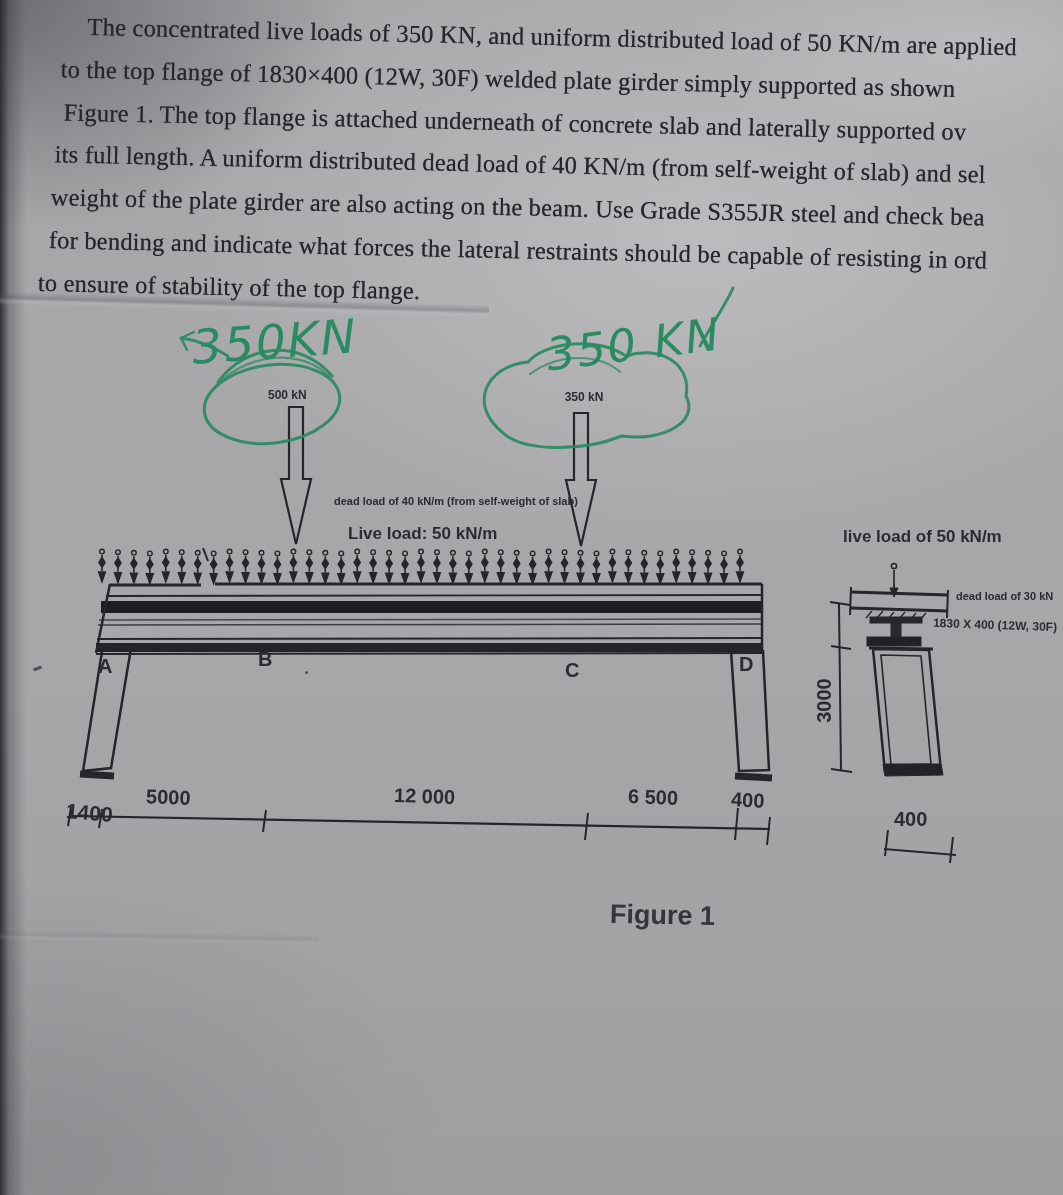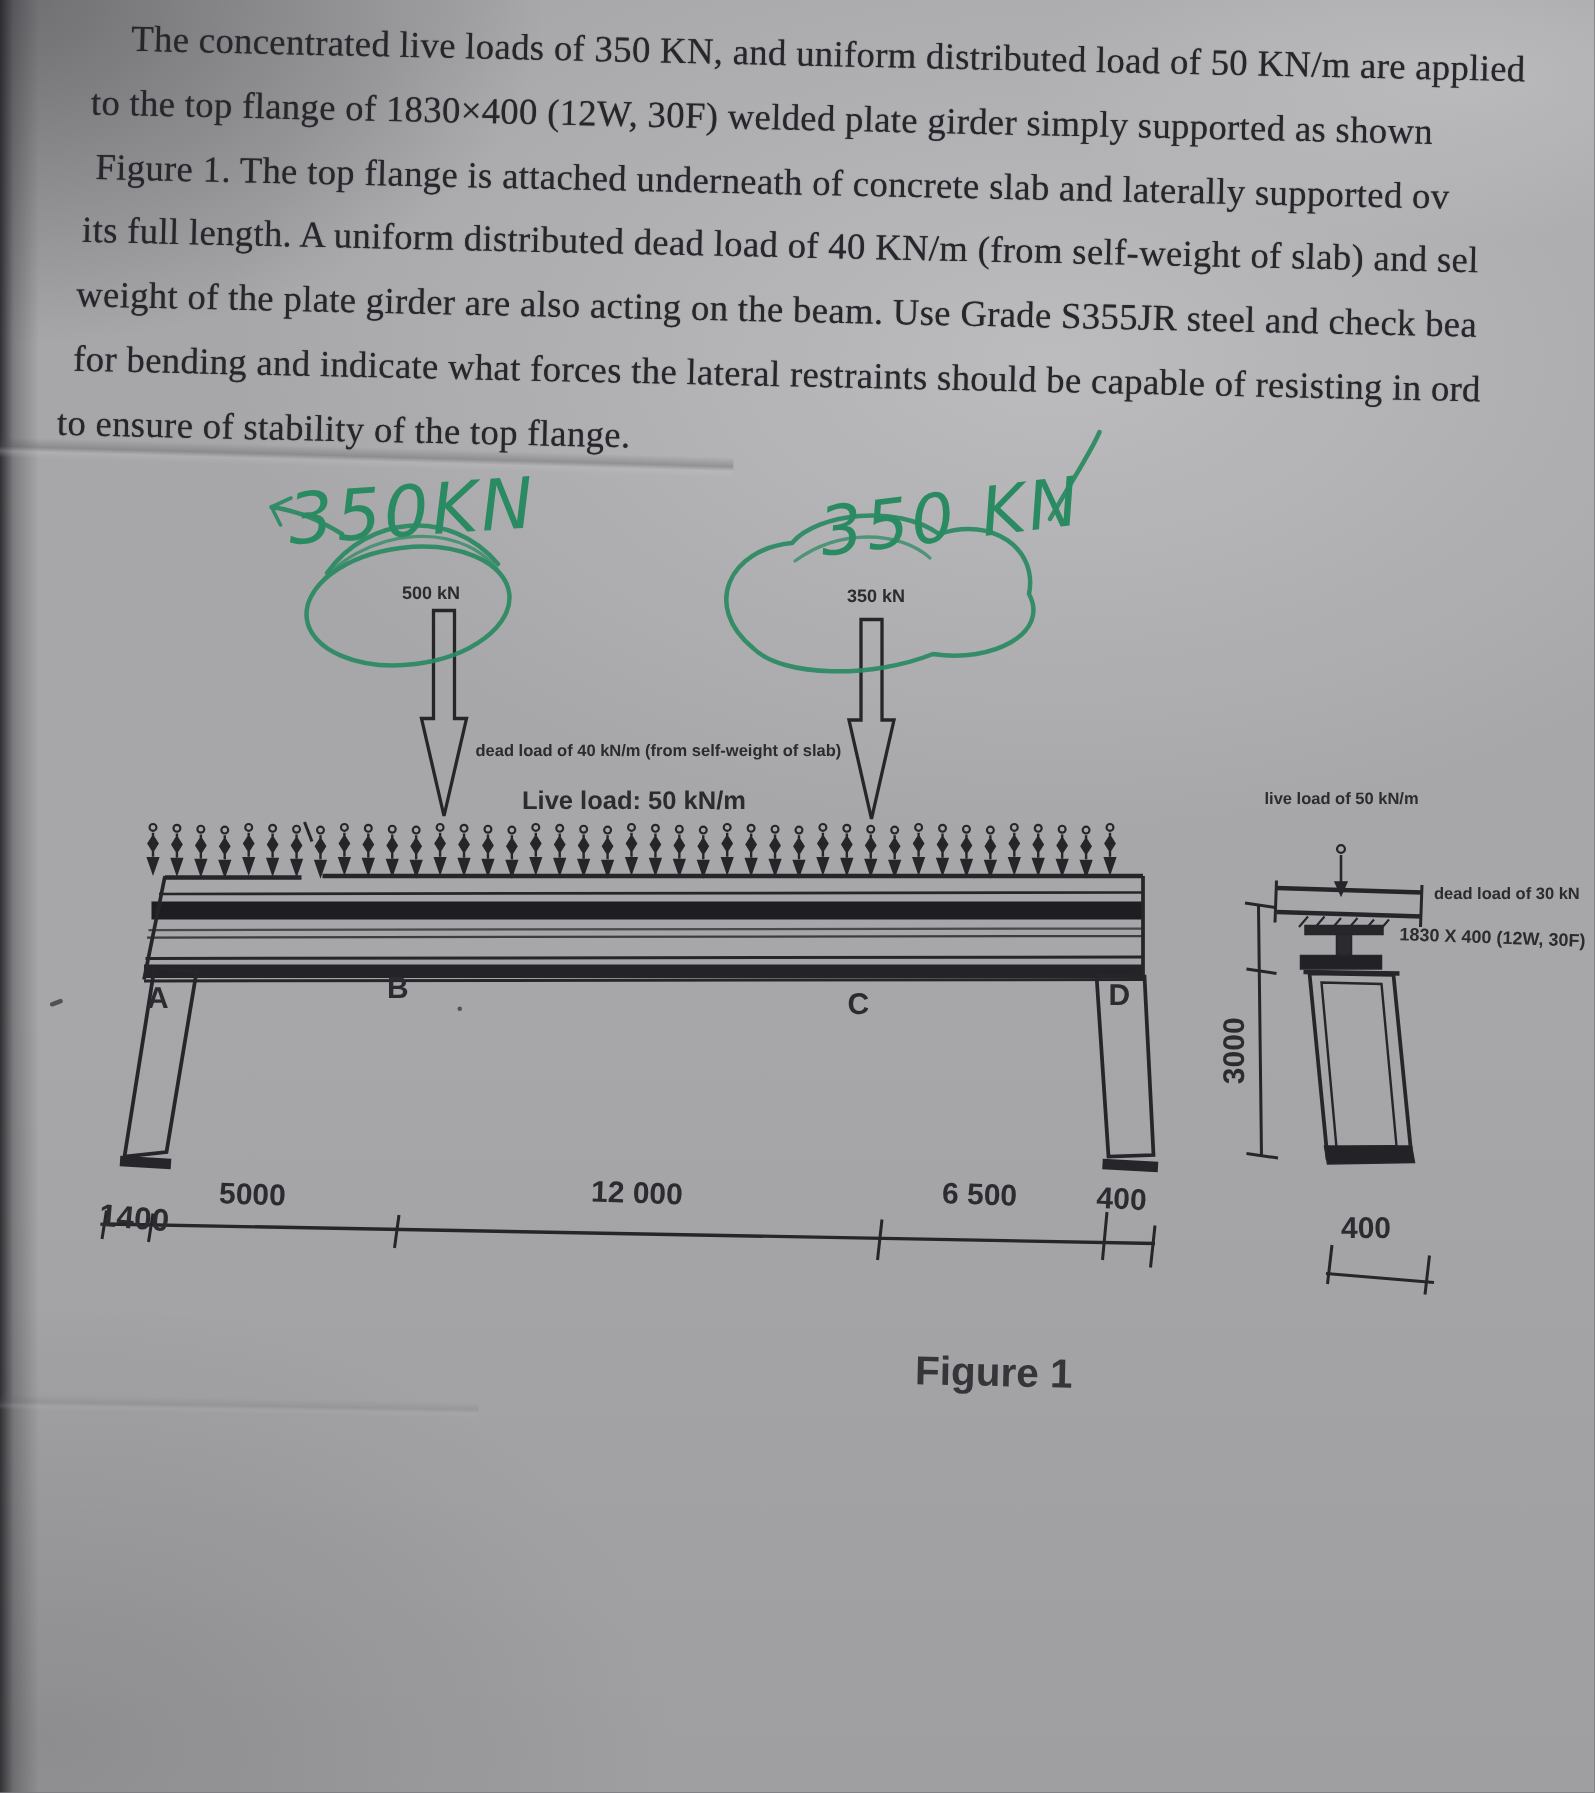--- a/index.html
+++ b/index.html
@@ -237,35 +237,35 @@
     <g stroke="var(--pen)" fill="none" stroke-width="3" stroke-linecap="round" opacity="0.92">
       <path d="M502,432 C468,404 486,366 528,362 C545,342 598,336 626,356 C662,344 692,366 686,396 C700,422 662,442 622,436 C582,452 522,452 502,432 Z"></path>
       <path d="M530,374 C560,352 600,354 620,372" stroke-width="2.2" opacity="0.8"></path>
       <path d="M700,346 C716,318 727,302 733,288"></path>
     </g>
   </svg>
 
   <div class="lbl flabel" style="left:268px;top:388px;width:56px;font-size:12px;">500 kN</div>
   <div class="lbl flabel" style="left:556px;top:390px;width:56px;text-align:center;font-size:12px;">350 kN</div>
 
-  <div class="lbl flabel" style="left:317px;top:495px;font-size:11px;">dead load of 40 kN/m (from self-weight of slab)</div>
+  <div class="lbl flabel" style="left:334px;top:495px;font-size:11px;">dead load of 40 kN/m (from self-weight of slab)</div>
   <div class="lbl flabel" style="left:348px;top:524px;font-size:17px;text-align:center;">Live load: 50 kN/m</div>
 
   <div class="lbl flabel" style="left:98px;top:655px;font-size:20px;">A</div>
   <div class="lbl flabel" style="left:258px;top:648px;font-size:20px;">B</div>
   <div class="lbl flabel" style="left:565px;top:659px;font-size:20px;">C</div>
   <div class="lbl flabel" style="left:739px;top:653px;font-size:20px;">D</div>
 
   <div class="lbl flabel" style="left:66px;top:801px;font-size:21px;transform:rotate(5deg);">1400</div>
   <div class="lbl flabel" style="left:146px;top:786px;font-size:20px;transform:rotate(2deg);">5000</div>
   <div class="lbl flabel" style="left:394px;top:785px;font-size:20px;transform:rotate(2deg);">12 000</div>
   <div class="lbl flabel" style="left:628px;top:786px;font-size:20px;transform:rotate(2deg);">6 500</div>
   <div class="lbl flabel" style="left:731px;top:789px;font-size:20px;transform:rotate(3deg);">400</div>
 
-  <div class="lbl flabel" style="left:843px;top:527px;font-size:11px;">live load of 50 kN/m</div>
+  <div class="lbl flabel" style="left:843px;top:527px;font-size:17px;">live load of 50 kN/m</div>
   <div class="lbl flabel" style="left:956px;top:590px;font-size:11px;">dead load of 30 kN</div>
   <div class="lbl flabel" style="left:933px;top:618px;font-size:12px;transform:rotate(2deg);">1830 X 400 (12W, 30F)</div>
   <div class="lbl flabel" style="left:789px;top:689px;width:70px;text-align:center;font-size:20px;transform:rotate(-90deg);">3000</div>
   <div class="lbl flabel" style="left:894px;top:808px;font-size:20px;">400</div>
 
   <div class="hand" style="left:192px;top:314px;font-size:47px;transform:rotate(-4deg);">350KN</div>
   <div class="hand" style="left:546px;top:318px;font-size:45px;transform:rotate(-7deg);">350 KN</div>
 
   <div class="lbl" style="left:610px;top:900px;font-size:27px;font-weight:700;color:#35353a;transform:rotate(1.2deg);">Figure 1</div>
 

